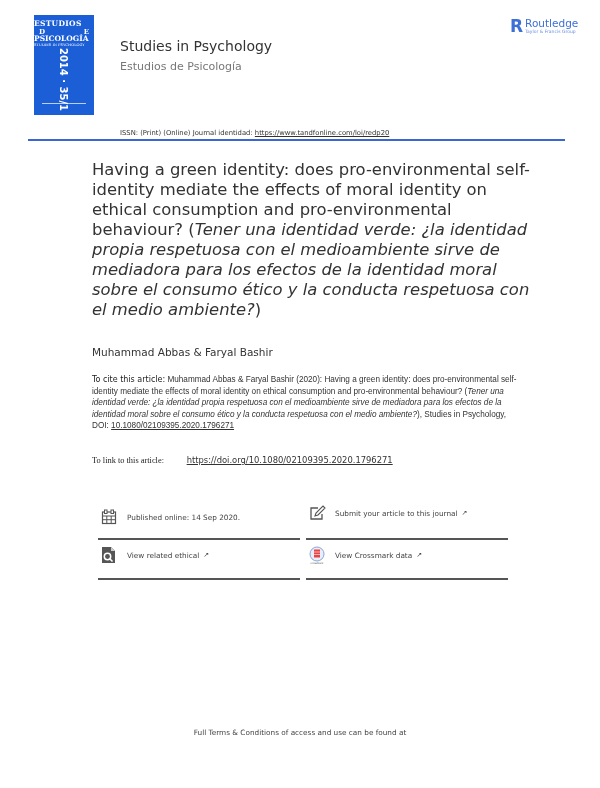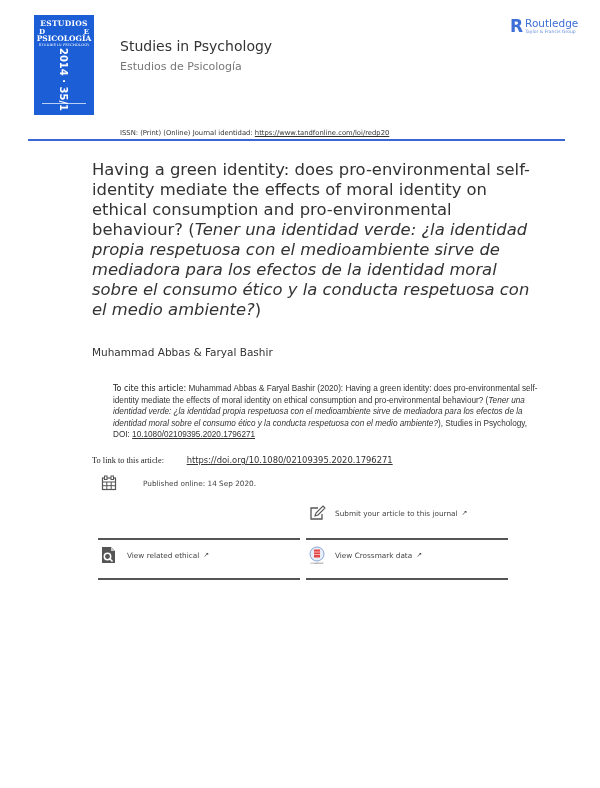--- a/index.html
+++ b/index.html
@@ -1,18 +1,18 @@
 <!DOCTYPE html>
 <html><head>
 <meta charset="utf-8">
 <style>
   html, body { margin:0; padding:0; background:#ffffff; }
   body { width:600px; height:788px; position:relative; overflow:hidden; font-family:"DejaVu Sans", sans-serif; color:#333; }
 
-  .cover { position:absolute; left:34px; top:15px; width:60px; height:100px; background:#1b5ed6; color:#fff; font-family:"DejaVu Serif", serif; text-align:center; overflow:hidden; }
+  .cover { position:absolute; left:34px; top:15px; width:60px; height:100px; background:#1b5ed6; color:#fff; font-family:"DejaVu Serif", serif; overflow:hidden; }
   .cover .c1 { font-size:7.5px; font-weight:bold; letter-spacing:0.3px; margin-top:5px; line-height:8px; }
   .cover .c2 { font-size:7px; font-weight:bold; display:flex; justify-content:space-between; padding:0 5px; line-height:7px; }
   .cover .c3 { font-size:7.5px; font-weight:bold; line-height:8px; }
   .cover .c4 { font-size:3.6px; line-height:5px; white-space:nowrap; }
   .cover .vert { position:absolute; left:23px; top:41px; width:14px; height:46px; display:flex; align-items:center; justify-content:center; }
   .cover .vert span { transform:rotate(90deg); font-size:10px; font-weight:bold; white-space:nowrap; font-family:"DejaVu Sans", sans-serif; }
   .cover .pub { position:absolute; left:8px; right:8px; bottom:5px; height:6px; border-top:1px solid rgba(255,255,255,0.7); }
 
   .journal-title { position:absolute; left:120px; top:38px; font-size:14px; color:#333; }
   .journal-subtitle { position:absolute; left:120px; top:60px; font-size:11px; color:#777; }
@@ -25,21 +25,21 @@
   .issn { position:absolute; left:120px; top:129px; font-size:6.8px; color:#333; white-space:nowrap; }
   .issn a { color:#333; text-decoration:underline; }
 
   .rule { position:absolute; left:28px; top:139px; width:537px; height:2px; background:#3a66d4; }
 
   .title { position:absolute; left:92px; top:160px; width:440px; font-size:16.4px; line-height:20px; color:#333; }
   .title i { font-style:italic; }
 
   .authors { position:absolute; left:92px; top:346px; font-size:10.5px; color:#333; }
 
-  .cite { position:absolute; left:92px; top:383px; width:430px; font-family:"Liberation Sans", sans-serif; font-size:8.2px; line-height:11.5px; color:#333;margin-left:21px; }
+  .cite { position:absolute; left:92px; top:374px; width:430px; font-family:"Liberation Sans", sans-serif; font-size:8.2px; line-height:11.5px; color:#333; }
   .cite b { font-family:"DejaVu Sans", sans-serif; font-weight:normal; font-size:8px; color:#222; }
   .cite a { color:#333; text-decoration:underline; }
 
   .link { position:absolute; left:92px; top:455px; font-size:8.4px; color:#333; white-space:nowrap; }
   .link b { font-weight:normal; color:#222;font-family:Liberation Serif, serif; }
   .link a { color:#333; text-decoration:underline; margin-left:20px; }
 
   .info-cell { position:absolute; display:flex; align-items:center; font-size:7.3px; color:#444; }
   .info-cell .icon { width:18px; height:18px; margin-right:9px; display:flex; align-items:center; justify-content:center; }
   .ext { font-size:7px; margin-left:4px; color:#444; }
@@ -85,21 +85,21 @@
 
 <div class="authors">Muhammad Abbas &amp; Faryal Bashir</div>
 
 <div class="cite"><b>To cite this article:</b> <span>Muhammad Abbas &amp; Faryal Bashir (2020): Having a green identity: does pro-environmental self-identity mediate the effects of moral identity on ethical consumption and pro-environmental behaviour? (</span><i>Tener una identidad verde: ¿la identidad propia respetuosa con el medioambiente sirve de mediadora para los efectos de la identidad moral sobre el consumo ético y la conducta respetuosa con el medio ambiente?</i><span>), Studies in Psychology, DOI: </span><a>10.1080/02109395.2020.1796271</a></div>
 
 <div class="link">
   <b>To link to this article:</b>
   <a>https://doi.org/10.1080/02109395.2020.1796271</a>
 </div>
 
-<div class="info-cell" style="left:100px; top:474px;gap:16px;">
+<div class="info-cell" style="left:100px; top:508px;">
   <span class="icon">
     <svg width="16" height="16" viewBox="0 0 16 16">
         <rect x="1.5" y="3" width="13" height="11.5" fill="none" stroke="#555" stroke-width="1.2"></rect>
         <line x1="1.5" y1="7" x2="14.5" y2="7" stroke="#555" stroke-width="1"></line>
         <line x1="5.8" y1="7" x2="5.8" y2="14.5" stroke="#555" stroke-width="1"></line>
         <line x1="10.2" y1="7" x2="10.2" y2="14.5" stroke="#555" stroke-width="1"></line>
         <line x1="1.5" y1="10.7" x2="14.5" y2="10.7" stroke="#555" stroke-width="1"></line>
         <rect x="3.5" y="1" width="2.5" height="3.5" fill="#fff" stroke="#555"></rect>
         <rect x="10" y="1" width="2.5" height="3.5" fill="#fff" stroke="#555"></rect>
       </svg>
@@ -145,13 +145,14 @@
       </svg>
   </span>
   <span>View Crossmark data</span>
   <span class="ext">↗</span>
 </div>
 
 <div class="divider" style="left:98px; top:578px; width:202px;"></div>
 <div class="divider" style="left:306px; top:578px; width:202px;"></div>
 
 <div style="position:absolute; left:0; top:727px; width:600px; text-align:center; font-size:7.3px; line-height:11px; color:#444;">
+  <div>Full Terms &amp; Conditions of access and use can be found at</div>
 </div>
 
 </body></html>

